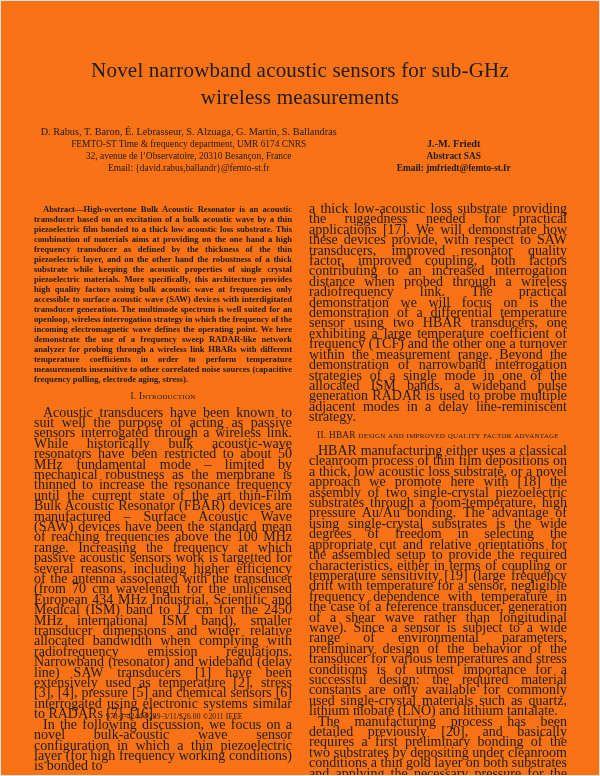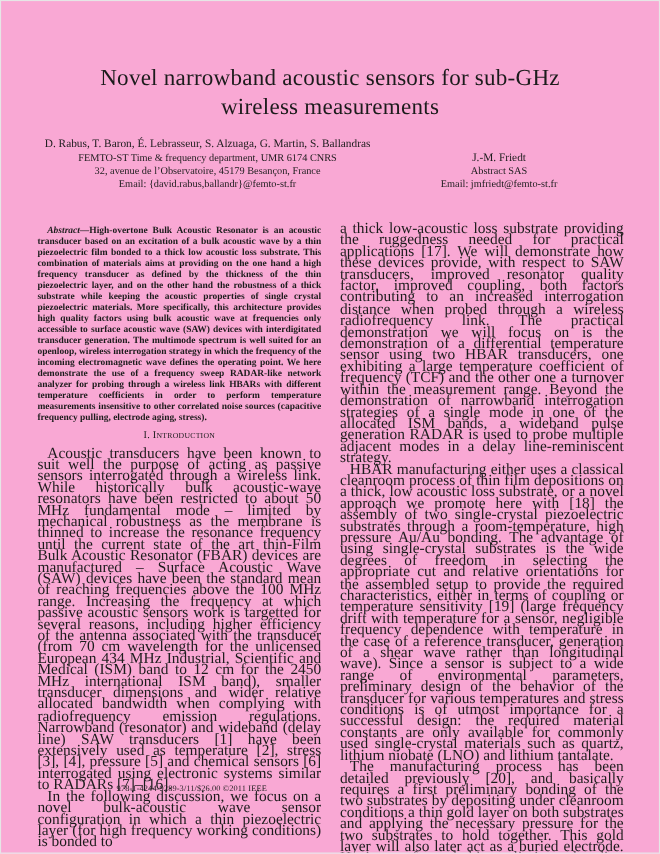--- a/index.html
+++ b/index.html
@@ -1,20 +1,20 @@
 <!DOCTYPE html>
 <html lang="en"><head>
 <meta charset="utf-8">
 <style>
   html,body { margin:0; padding:0; background:#f2f2f2; }
   .page {
     position:relative;
     width:600px; height:776px;
     margin:0 auto;
-    background:#f9a8d4;
+    background:#f97316;
     border:1px solid #e6e6e6;
     box-sizing:border-box;
     font-family:"Liberation Serif", serif;
     color:#1c1c1c;
     overflow:hidden;
   }
   .title-block {
     margin-top:56px;
     text-align:center;
     font-size:21px;
@@ -25,42 +25,42 @@
     display:flex;
     margin:15px 34px 0 34px;
     align-items:flex-end;
   }
   .author-block {
     text-align:center;
     font-size:9.4px;
     line-height:12px;
   }
   .author-left  { width:58%; }
-  .author-right { width:42%; }
+  .author-right { width:42%;font-weight:bold; }
   .author-names { font-size:10.3px; }
   .columns {
     display:flex;
     gap:17px;
     margin:30px 32px 0 33px;
   }
   .col { width:50%; }
   .col p {
     margin:0;
     text-align:justify;
     font-size:14px;
     line-height:10.4px;
   }
   .col p.indent { text-indent:9px; }
   .abstract {
     font-weight:bold;
     font-size:8.6px !important;
     line-height:10px !important;
     text-indent:9px;
   }
-  .abstract-label { font-style:italic; }
+  .abstract-label { }
   h2 {
     font-size:9.3px;
     font-weight:normal;
     font-variant:small-caps;
     text-align:center;
     letter-spacing:0.25px;
     margin:7px 6px 5px 6px;
     line-height:11.5px;
   }
   .footer {
@@ -79,39 +79,40 @@
 
   <div class="title-block">
     <div>Novel narrowband acoustic sensors for sub-GHz</div>
     <div>wireless measurements</div>
   </div>
 
   <div class="authors-row">
     <div class="author-block author-left">
       <div class="author-names">D. Rabus, T. Baron, É. Lebrasseur, S. Alzuaga, G. Martin, S. Ballandras</div>
       <div>FEMTO-ST Time &amp; frequency department, UMR 6174 CNRS</div>
-      <div>32, avenue de l’Observatoire, 45179 Besançon, France</div>
+      <div>32, avenue de l’Observatoire, 20310 Besançon, France</div>
       <div>Email: {david.rabus,ballandr}@femto-st.fr</div>
     </div>
     <div class="author-block author-right">
       <div class="author-names">J.-M. Friedt</div>
       <div>Abstract SAS</div>
       <div>Email: jmfriedt@femto-st.fr</div>
     </div>
   </div>
 
   <div class="columns">
     <div class="col">
       <p class="abstract"><span class="abstract-label">Abstract—</span><span>High-overtone Bulk Acoustic Resonator is an acoustic transducer based on an excitation of a bulk acoustic wave by a thin piezoelectric film bonded to a thick low acoustic loss substrate. This combination of materials aims at providing on the one hand a high frequency transducer as defined by the thickness of the thin piezoelectric layer, and on the other hand the robustness of a thick substrate while keeping the acoustic properties of single crystal piezoelectric materials. More specifically, this architecture provides high quality factors using bulk acoustic wave at frequencies only accessible to surface acoustic wave (SAW) devices with interdigitated transducer generation. The multimode spectrum is well suited for an openloop, wireless interrogation strategy in which the frequency of the incoming electromagnetic wave defines the operating point. We here demonstrate the use of a frequency sweep RADAR-like network analyzer for probing through a wireless link HBARs with different temperature coefficients in order to perform temperature measurements insensitive to other correlated noise sources (capacitive frequency pulling, electrode aging, stress).</span></p>
       <h2>I. Introduction</h2>
       <p class="indent">Acoustic transducers have been known to suit well the purpose of acting as passive sensors interrogated through a wireless link. While historically bulk acoustic-wave resonators have been restricted to about 50 MHz fundamental mode – limited by mechanical robustness as the membrane is thinned to increase the resonance frequency until the current state of the art thin-Film Bulk Acoustic Resonator (FBAR) devices are manufactured – Surface Acoustic Wave (SAW) devices have been the standard mean of reaching frequencies above the 100 MHz range. Increasing the frequency at which passive acoustic sensors work is targetted for several reasons, including higher efficiency of the antenna associated with the transducer (from 70 cm wavelength for the unlicensed European 434 MHz Industrial, Scientific and Medical (ISM) band to 12 cm for the 2450 MHz international ISM band), smaller transducer dimensions and wider relative allocated bandwidth when complying with radiofrequency emission regulations. Narrowband (resonator) and wideband (delay line) SAW transducers [1] have been extensively used as temperature [2], stress [3], [4], pressure [5] and chemical sensors [6] interrogated using electronic systems similar to RADARs [7]–[16].</p>
       <p class="indent">In the following discussion, we focus on a novel bulk-acoustic wave sensor configuration in which a thin piezoelectric layer (for high frequency working conditions) is bonded to</p>
     </div>
     <div class="col">
       <p>a thick low-acoustic loss substrate providing the ruggedness needed for practical applications [17]. We will demonstrate how these devices provide, with respect to SAW transducers, improved resonator quality factor, improved coupling, both factors contributing to an increased interrogation distance when probed through a wireless radiofrequency link. The practical demonstration we will focus on is the demonstration of a differential temperature sensor using two HBAR transducers, one exhibiting a large temperature coefficient of frequency (TCF) and the other one a turnover within the measurement range. Beyond the demonstration of narrowband interrogation strategies of a single mode in one of the allocated ISM bands, a wideband pulse generation RADAR is used to probe multiple adjacent modes in a delay line-reminiscent strategy.</p>
+      <h2>II. HBAR design and improved quality factor advantage</h2>
       <p class="indent">HBAR manufacturing either uses a classical cleanroom process of thin film depositions on a thick, low acoustic loss substrate, or a novel approach we promote here with [18] the assembly of two single-crystal piezoelectric substrates through a room-temperature, high pressure Au/Au bonding. The advantage of using single-crystal substrates is the wide degrees of freedom in selecting the appropriate cut and relative orientations for the assembled setup to provide the required characteristics, either in terms of coupling or temperature sensitivity [19] (large frequency drift with temperature for a sensor, negligible frequency dependence with temperature in the case of a reference transducer, generation of a shear wave rather than longitudinal wave). Since a sensor is subject to a wide range of environmental parameters, preliminary design of the behavior of the transducer for various temperatures and stress conditions is of utmost importance for a successful design: the required material constants are only available for commonly used single-crystal materials such as quartz, lithium niobate (LNO) and lithium tantalate.</p>
       <p class="indent">The manufacturing process has been detailed previously [20], and basically requires a first preliminary bonding of the two substrates by depositing under cleanroom conditions a thin gold layer on both substrates and applying the necessary pressure for the two substrates to hold together. This gold layer will also later act as a buried electrode. Having performed this preliminary bonding step, a stronger bond is obtained under</p>
     </div>
   </div>
 
   <div class="footer">978-1-4244-9289-3/11/$26.00 ©2011 IEEE</div>
 
 </div>
 
 </body></html>

